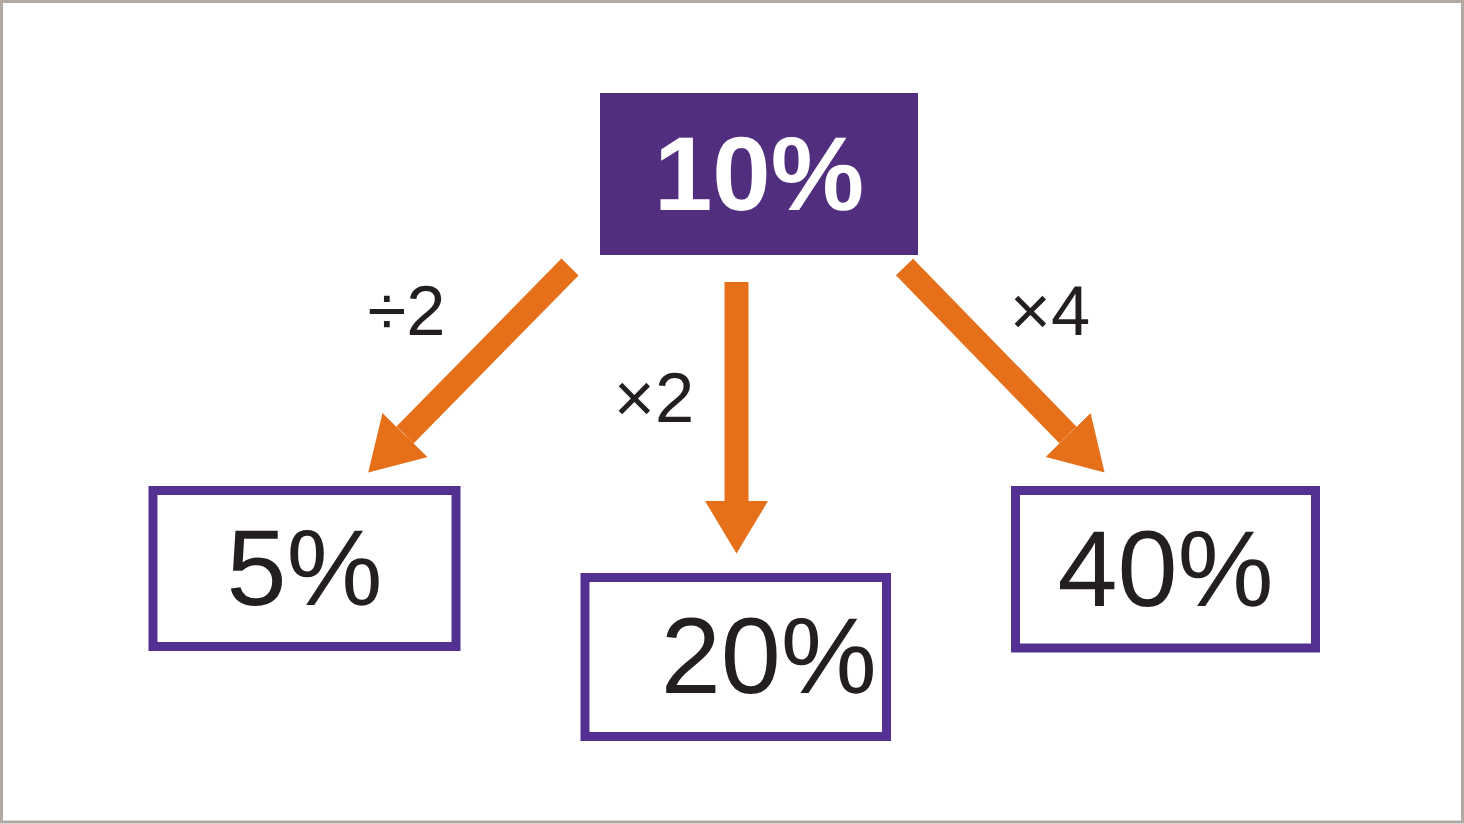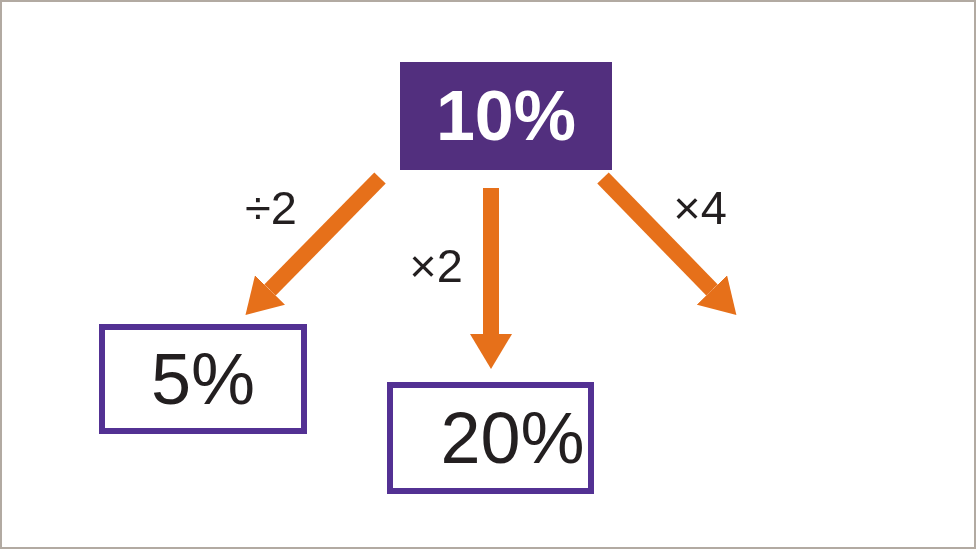--- a/index.html
+++ b/index.html
@@ -89,14 +89,15 @@
   <div class="op-label op-divide2">÷2</div>
 
   <div class="op-label op-times2">×2</div>
 
   <div class="op-label op-times4">×4</div>
 
   <div class="node result-node result-5">5%</div>
 
   <div class="node result-node result-20">20%</div>
 
+  <div class="node result-node result-40">40%</div>
 
 </div>
 
 </body></html>

